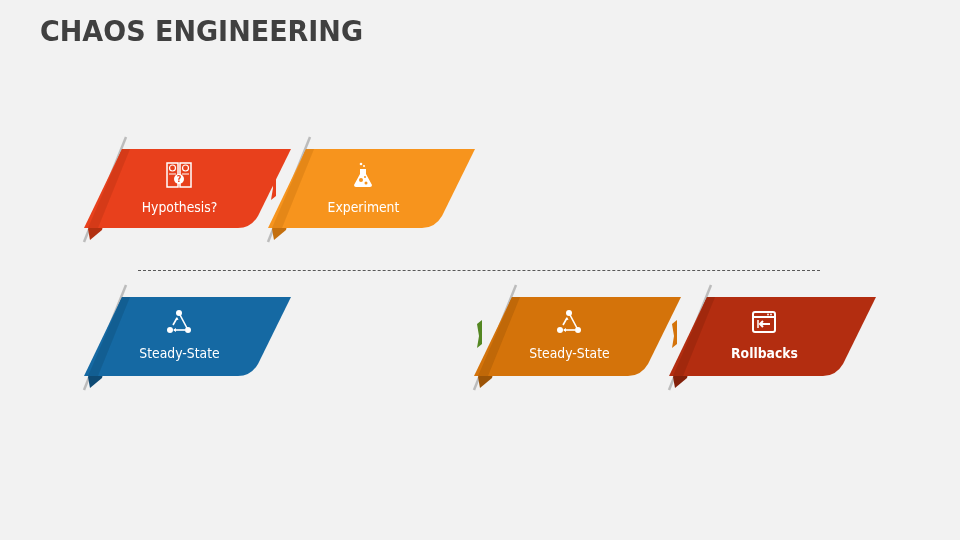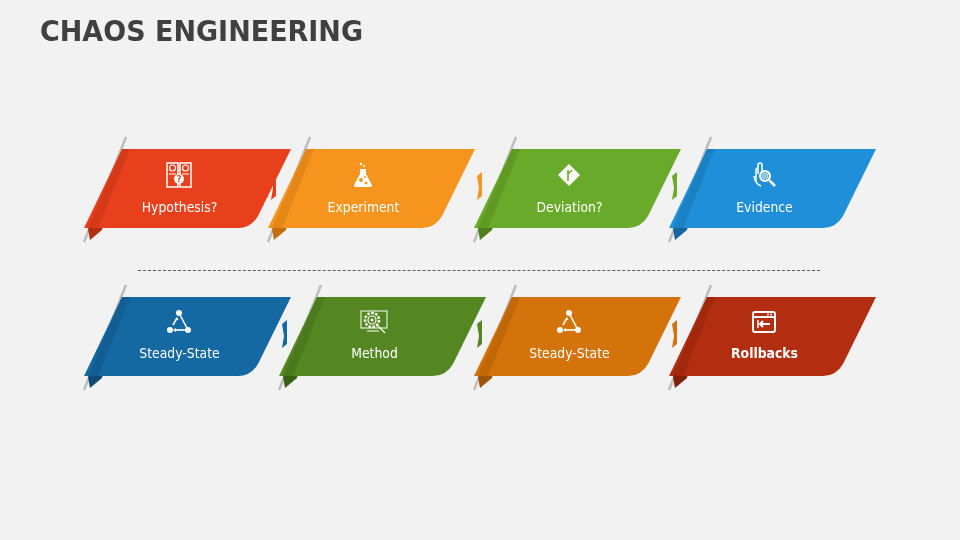--- a/index.html
+++ b/index.html
@@ -79,58 +79,21 @@
         <circle cx="14" cy="4" r="1" fill="#fff"></circle>
         <path d="M10,7 L16,7 L16,12 L22,23 Q22,25 20,25 L6,25 Q4,25 4,23 L10,12 Z" fill="#fff"></path>
         <circle cx="11" cy="18" r="2" fill="#f7941d"></circle>
         <circle cx="16" cy="21" r="1.5" fill="#f7941d"></circle>
         <circle cx="15" cy="15" r="1" fill="#f7941d"></circle>
       </svg>
     </div>
     <div class="label" style="top:65px;">Experiment</div>
   </div>
 
-  <div class="card" style="left:468px;">
-    <svg class="shape" viewBox="0 0 220 110">
-      <line x1="48" y1="3" x2="6" y2="108" stroke="#a6a6a6" stroke-width="2.5" opacity="0.7"></line>
-      <polygon points="44,15 10,95 12,106 24,96" fill="#4d7f1b"></polygon>
-      <path d="M44,15 L213,15 L180,82 Q173,94 160,94 L6,94 Z" fill="#6aaa2a"></path>
-      <polygon points="44,15 52,15 20,94 10,94" fill="#4d7f1b" opacity="0.35"></polygon>
-      <polygon points="9,42 14,38 14,62 9,66 11,54" fill="#f7941d"></polygon>
-    </svg>
-    <div class="icon" style="top:26px;">
-      <svg width="26" height="26" viewBox="0 0 26 26">
-        <polygon points="13,2 24,13 13,24 2,13" fill="#fff"></polygon>
-        <path d="M12,19 L12,12 L16,8" stroke="#6aaa2a" stroke-width="1.6" fill="none"></path>
-        <line x1="12" y1="12" x2="12" y2="8" stroke="#6aaa2a" stroke-width="1.6"></line>
-      </svg>
-    </div>
-    <div class="label" style="top:65px;">Deviation?</div>
-  </div>
 
-  <div class="card" style="left:663px;">
-    <svg class="shape" viewBox="0 0 220 110">
-      <line x1="48" y1="3" x2="6" y2="108" stroke="#a6a6a6" stroke-width="2.5" opacity="0.7"></line>
-      <polygon points="44,15 10,95 12,106 24,96" fill="#13669e"></polygon>
-      <path d="M44,15 L213,15 L180,82 Q173,94 160,94 L6,94 Z" fill="#1e8fd8"></path>
-      <polygon points="44,15 52,15 20,94 10,94" fill="#13669e" opacity="0.35"></polygon>
-      <polygon points="9,42 14,38 14,62 9,66 11,54" fill="#6aaa2a"></polygon>
-    </svg>
-    <div class="icon" style="top:26px;">
-      <svg width="26" height="26" viewBox="0 0 26 26">
-        <path d="M5,20 L5,8 Q5,6 7,6 L7,12 L7,3 Q7,1 9,1 Q11,1 11,3 L11,10" fill="none" stroke="#fff" stroke-width="1.5"></path>
-        <path d="M3,14 Q4,22 10,24" fill="none" stroke="#fff" stroke-width="1.5"></path>
-        <circle cx="14" cy="14" r="6" fill="#fff"></circle>
-        <circle cx="14" cy="14" r="3.5" fill="none" stroke="#1e8fd8" stroke-width="1"></circle>
-        <circle cx="14" cy="14" r="1.5" fill="none" stroke="#1e8fd8" stroke-width="1"></circle>
-        <line x1="18.5" y1="18.5" x2="24" y2="24" stroke="#fff" stroke-width="2.5"></line>
-      </svg>
-    </div>
-    <div class="label" style="top:65px;">Evidence</div>
-  </div>
 </div>
 
 <div class="divider"></div>
 
 <div class="row" style="top:282px;">
   <div class="card" style="left:78px;">
     <svg class="shape" viewBox="0 0 220 110">
       <line x1="48" y1="3" x2="6" y2="108" stroke="#a6a6a6" stroke-width="2.5" opacity="0.7"></line>
       <polygon points="44,15 10,95 12,106 24,96" fill="#0e4a74"></polygon>
       <path d="M44,15 L213,15 L180,82 Q173,94 160,94 L6,94 Z" fill="#1569a3"></path>
@@ -144,40 +107,20 @@
         <line x1="13" y1="4" x2="22" y2="21" stroke="#fff" stroke-width="1.6"></line>
         <line x1="7" y1="16" x2="11" y2="9" stroke="#fff" stroke-width="1.6"></line>
         <polygon points="11,8 12.5,11 9.5,10.5" fill="#fff"></polygon>
         <line x1="8" y1="21" x2="19" y2="21" stroke="#fff" stroke-width="1.6"></line>
         <polygon points="7,21 10,19 10,23" fill="#fff"></polygon>
       </svg>
     </div>
     <div class="label" style="top:63px;">Steady-State</div>
   </div>
 
-  <div class="card" style="left:273px;">
-    <svg class="shape" viewBox="0 0 220 110">
-      <line x1="48" y1="3" x2="6" y2="108" stroke="#a6a6a6" stroke-width="2.5" opacity="0.7"></line>
-      <polygon points="44,15 10,95 12,106 24,96" fill="#3b6116"></polygon>
-      <path d="M44,15 L213,15 L180,82 Q173,94 160,94 L6,94 Z" fill="#548722"></path>
-      <polygon points="44,15 52,15 20,94 10,94" fill="#3b6116" opacity="0.35"></polygon>
-      <polygon points="9,42 14,38 14,62 9,66 11,54" fill="#1569a3"></polygon>
-    </svg>
-    <div class="icon" style="top:25px;">
-      <svg width="30" height="28" viewBox="0 0 30 28">
-        <rect x="2" y="3" width="26" height="17" fill="none" stroke="#fff" stroke-width="1"></rect>
-        <line x1="8" y1="23" x2="20" y2="23" stroke="#fff" stroke-width="1"></line>
-        <circle cx="13" cy="12" r="7" fill="none" stroke="#fff" stroke-width="2.5" stroke-dasharray="2.5 1.5"></circle>
-        <circle cx="13" cy="12" r="4" fill="none" stroke="#fff" stroke-width="1.2"></circle>
-        <circle cx="13" cy="12" r="1.6" fill="#fff"></circle>
-        <line x1="19" y1="18" x2="26" y2="25" stroke="#fff" stroke-width="1.3"></line>
-      </svg>
-    </div>
-    <div class="label" style="top:63px;">Method</div>
-  </div>
 
   <div class="card" style="left:468px;">
     <svg class="shape" viewBox="0 0 220 110">
       <line x1="48" y1="3" x2="6" y2="108" stroke="#a6a6a6" stroke-width="2.5" opacity="0.7"></line>
       <polygon points="44,15 10,95 12,106 24,96" fill="#9c5406"></polygon>
       <path d="M44,15 L213,15 L180,82 Q173,94 160,94 L6,94 Z" fill="#d4730a"></path>
       <polygon points="44,15 52,15 20,94 10,94" fill="#9c5406" opacity="0.35"></polygon>
       <polygon points="9,42 14,38 14,62 9,66 11,54" fill="#548722"></polygon>
     </svg>
     <div class="icon" style="top:25px;">

